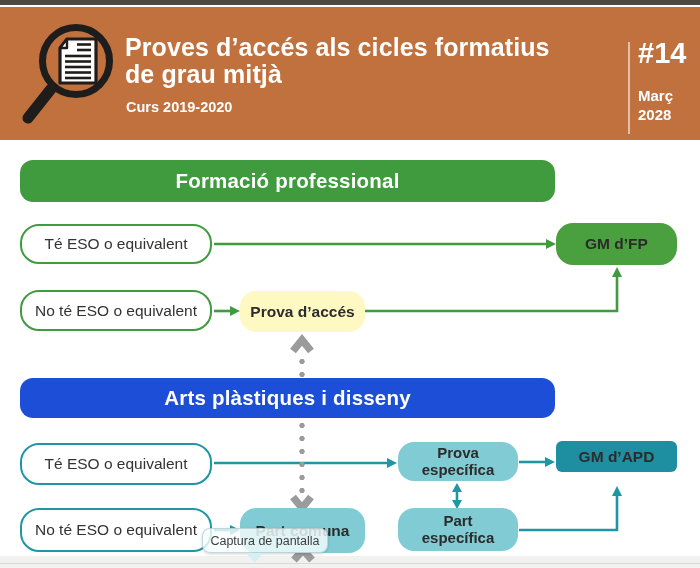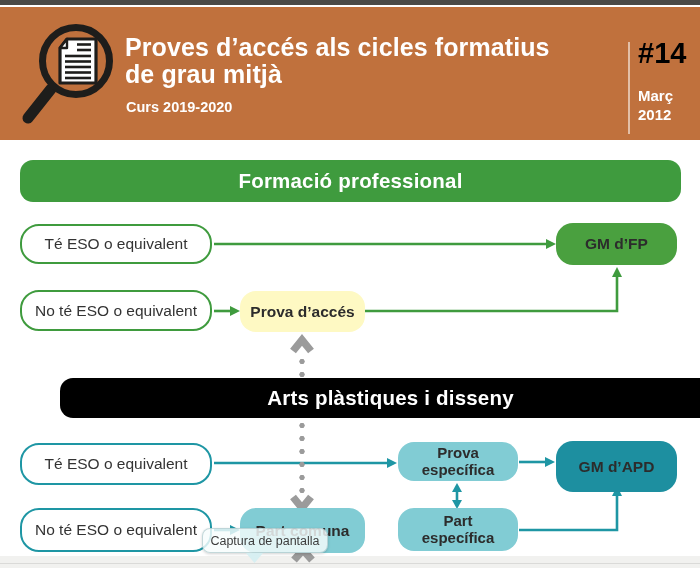--- a/index.html
+++ b/index.html
@@ -8,29 +8,29 @@
     font-family:"Liberation Sans", sans-serif;background:#ffffff;
   }
   .stage{position:absolute;left:0;top:0;width:700px;height:568px;background:#ffffff;}
   .topbar{position:absolute;left:0;top:0;width:700px;height:5px;background:#4a4a47;z-index:6;}
   .header{position:absolute;left:0;top:7px;width:700px;height:133px;background:#c0713d;z-index:5;}
   .hicon{position:absolute;left:15px;top:5px;width:110px;height:122px;}
   .htitle{position:absolute;left:125px;top:27px;width:500px;color:#ffffff;font-weight:700;
           font-size:25px;line-height:27px;letter-spacing:0.1px;}
   .hsub{position:absolute;left:126px;top:92px;color:#ffffff;font-weight:700;font-size:14.5px;}
   .hdivider{position:absolute;left:628px;top:35px;width:2px;height:92px;background:rgba(255,255,255,0.55);}
-  .hissue-num{position:absolute;left:638px;top:30px;color:#000000;font-weight:700;font-size:29px;}
+  .hissue-num{position:absolute;left:638px;top:30px;color:#ffffff;font-weight:700;font-size:29px;}
   .hissue-month{position:absolute;left:638px;top:79px;color:#ffffff;font-weight:700;font-size:15px;line-height:19px;}
   .hissue-year{position:absolute;left:638px;top:98px;color:#ffffff;font-weight:700;font-size:15px;line-height:19px;}
 
-  .banner{position:absolute;left:20px;width:661px;height:42px;border-radius:13px;color:#ffffff;
+  .banner{position:absolute;left:20px;width:535px;height:42px;border-radius:13px;color:#ffffff;
           display:flex;align-items:center;justify-content:center;font-weight:700;font-size:20.5px;
           letter-spacing:0.2px;z-index:4;}
   .banner.green{top:160px;background:#3f9b3e;}
-  .banner.teal{top:378px;height:40px;background:#000000;margin-left:40px;}
+  .banner.teal{top:378px;height:40px;background:#1d4ed8;}
 
   .pill{position:absolute;background:#ffffff;border:2.5px solid #3f9b3e;border-radius:19px;
         display:flex;align-items:center;justify-content:center;font-weight:400;font-size:15.5px;
         color:#333333;z-index:4;box-sizing:border-box;}
   .pill.teal-b{border-color:#1e96a4;}
 
   .nodebox{position:absolute;border-radius:16px;display:flex;align-items:center;justify-content:center;
         text-align:center;font-weight:700;font-size:15.5px;color:#2c2c2c;line-height:1.1;z-index:4;}
 
   .svg-overlay{position:absolute;left:0;top:0;width:700px;height:568px;z-index:3;pointer-events:none;}
@@ -77,21 +77,21 @@
       </g>
     </svg>
     <div class="htitle">
       <span>Proves d’accés als cicles formatius</span><br>
       <span>de grau mitjà</span>
     </div>
     <div class="hsub">Curs 2019-2020</div>
     <div class="hdivider"></div>
     <div class="hissue-num">#14</div>
     <div class="hissue-month">Març</div>
-    <div class="hissue-year">2012</div>
+    <div class="hissue-year">2028</div>
   </div>
 
   <div class="banner green">Formació professional</div>
   <div class="banner teal">Arts plàstiques i disseny</div>
 
   <svg class="svg-overlay">
 
     <g stroke="#3f9b3e" stroke-width="2.6" fill="none">
       <path d="M 214 244 L 547 244"></path>
       <path d="M 214 311 L 232 311"></path>
@@ -130,21 +130,21 @@
   <div class="dotseg s2"></div>
 
   <div class="pill" style="left:20px;top:224px;width:192px;height:40px;">Té ESO o equivalent</div>
   <div class="nodebox" style="left:556px;top:223px;width:121px;height:42px;background:#4aa03f;border-radius:17px;text-align:center;">GM d’FP</div>
 
   <div class="pill" style="left:20px;top:290px;width:192px;height:41px;">No té ESO o equivalent</div>
   <div class="nodebox" style="left:240px;top:291px;width:125px;height:41px;background:#fef9c3;">Prova d’accés</div>
 
   <div class="pill teal-b" style="left:20px;top:443px;width:192px;height:42px;">Té ESO o equivalent</div>
   <div class="nodebox" style="left:398px;top:442px;width:120px;height:39px;background:#81ccd4;font-size:15px;padding:0 18px;box-sizing:border-box;">Prova específica</div>
-  <div class="nodebox" style="left:556px;top:441px;width:121px;height:51px;background:#1d8fa0;border-radius:17px;">GM d’APD</div>
+  <div class="nodebox" style="left:556px;top:441px;width:121px;height:31px;background:#1d8fa0;border-radius:6px;">GM d’APD</div>
 
   <div class="pill teal-b" style="left:20px;top:508px;width:192px;height:44px;">No té ESO o equivalent</div>
   <div class="nodebox" style="left:240px;top:508px;width:125px;height:45px;background:#81ccd4;">Part comuna</div>
   <div class="nodebox" style="left:398px;top:508px;width:120px;height:43px;background:#81ccd4;font-size:15px;padding:7px 18px;box-sizing:border-box;">Part específica</div>
 
   <div class="footer">
     <div class="footer-line"></div>
   </div>
 
   <div class="tooltip">

